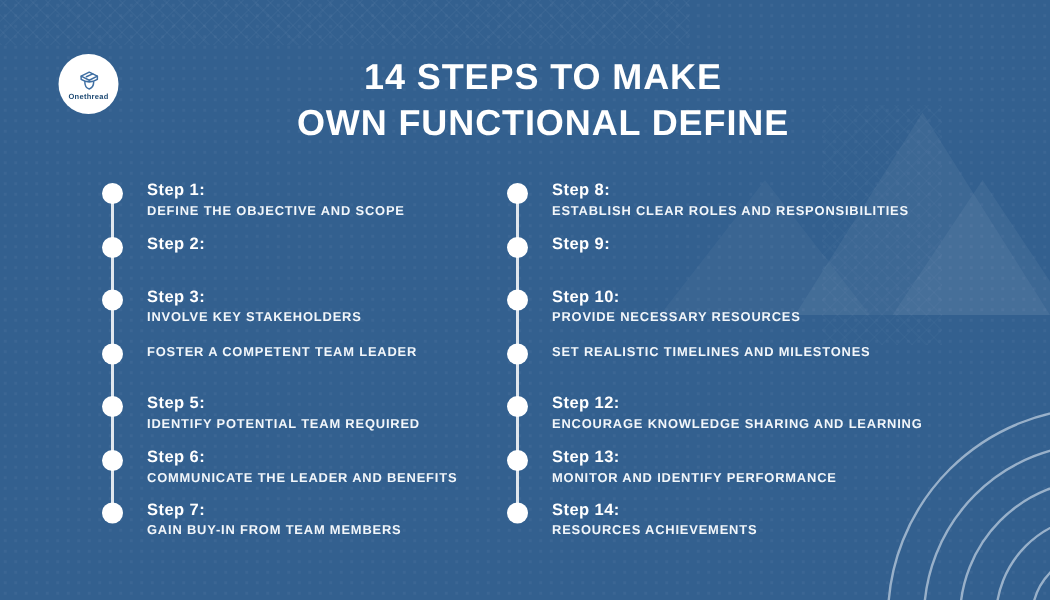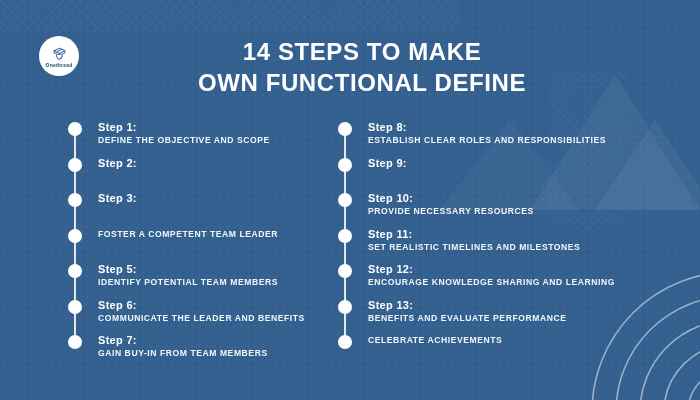--- a/index.html
+++ b/index.html
@@ -114,35 +114,36 @@
       <span class="bullet"></span>
       <div class="step-text">
         <div class="step-label">Step 2:</div>
       </div>
     </li>
 
     <li class="step">
       <span class="bullet"></span>
       <div class="step-text">
         <div class="step-label">Step 3:</div>
+        <div class="step-desc">INVOLVE KEY STAKEHOLDERS</div>
       </div>
     </li>
 
     <li class="step">
       <span class="bullet"></span>
       <div class="step-text">
         <div class="step-desc">FOSTER A COMPETENT TEAM LEADER</div>
       </div>
     </li>
 
     <li class="step">
       <span class="bullet"></span>
       <div class="step-text">
         <div class="step-label">Step 5:</div>
-        <div class="step-desc">IDENTIFY POTENTIAL TEAM MEMBERS</div>
+        <div class="step-desc">IDENTIFY POTENTIAL TEAM REQUIRED</div>
       </div>
     </li>
 
     <li class="step">
       <span class="bullet"></span>
       <div class="step-text">
         <div class="step-label">Step 6:</div>
         <div class="step-desc">COMMUNICATE THE LEADER AND BENEFITS</div>
       </div>
     </li>
@@ -178,42 +179,42 @@
       <span class="bullet"></span>
       <div class="step-text">
         <div class="step-label">Step 10:</div>
         <div class="step-desc">PROVIDE NECESSARY RESOURCES</div>
       </div>
     </li>
 
     <li class="step">
       <span class="bullet"></span>
       <div class="step-text">
-        <div class="step-label">Step 11:</div>
         <div class="step-desc">SET REALISTIC TIMELINES AND MILESTONES</div>
       </div>
     </li>
 
     <li class="step">
       <span class="bullet"></span>
       <div class="step-text">
         <div class="step-label">Step 12:</div>
         <div class="step-desc">ENCOURAGE KNOWLEDGE SHARING AND LEARNING</div>
       </div>
     </li>
 
     <li class="step">
       <span class="bullet"></span>
       <div class="step-text">
         <div class="step-label">Step 13:</div>
-        <div class="step-desc">BENEFITS AND EVALUATE PERFORMANCE</div>
-      </div>
-    </li>
-
-    <li class="step">
-      <span class="bullet"></span>
-      <div class="step-text">
-        <div class="step-desc">CELEBRATE ACHIEVEMENTS</div>
+        <div class="step-desc">MONITOR AND IDENTIFY PERFORMANCE</div>
+      </div>
+    </li>
+
+    <li class="step">
+      <span class="bullet"></span>
+      <div class="step-text">
+        <div class="step-label">Step 14:</div>
+        <div class="step-desc">RESOURCES ACHIEVEMENTS</div>
       </div>
     </li>
   </ul>
 
 </div>
 
 </body></html>

